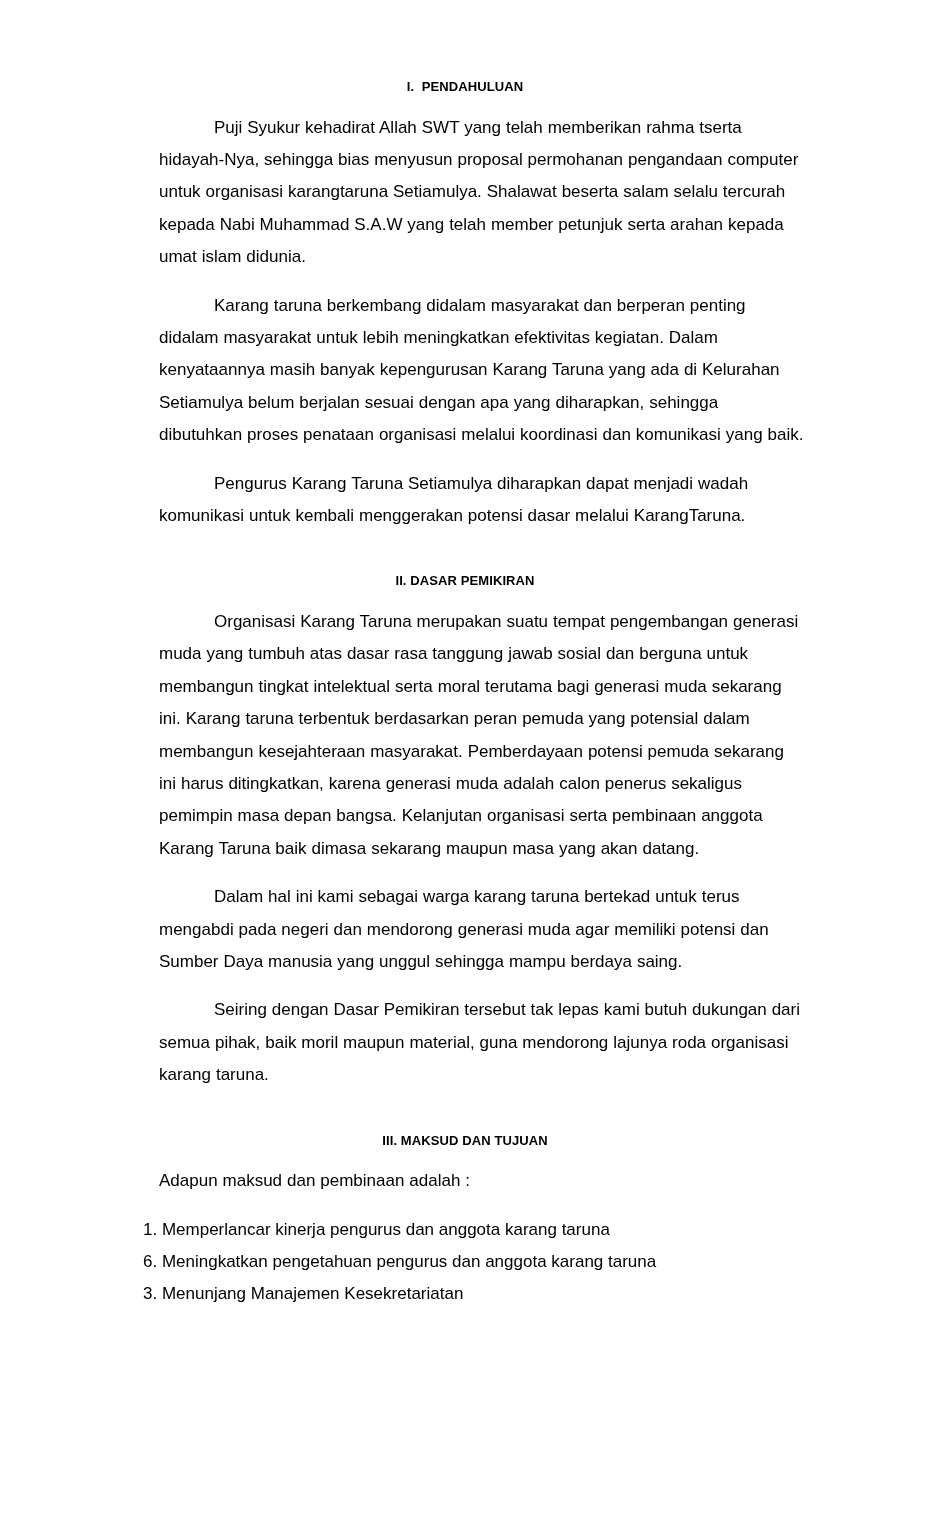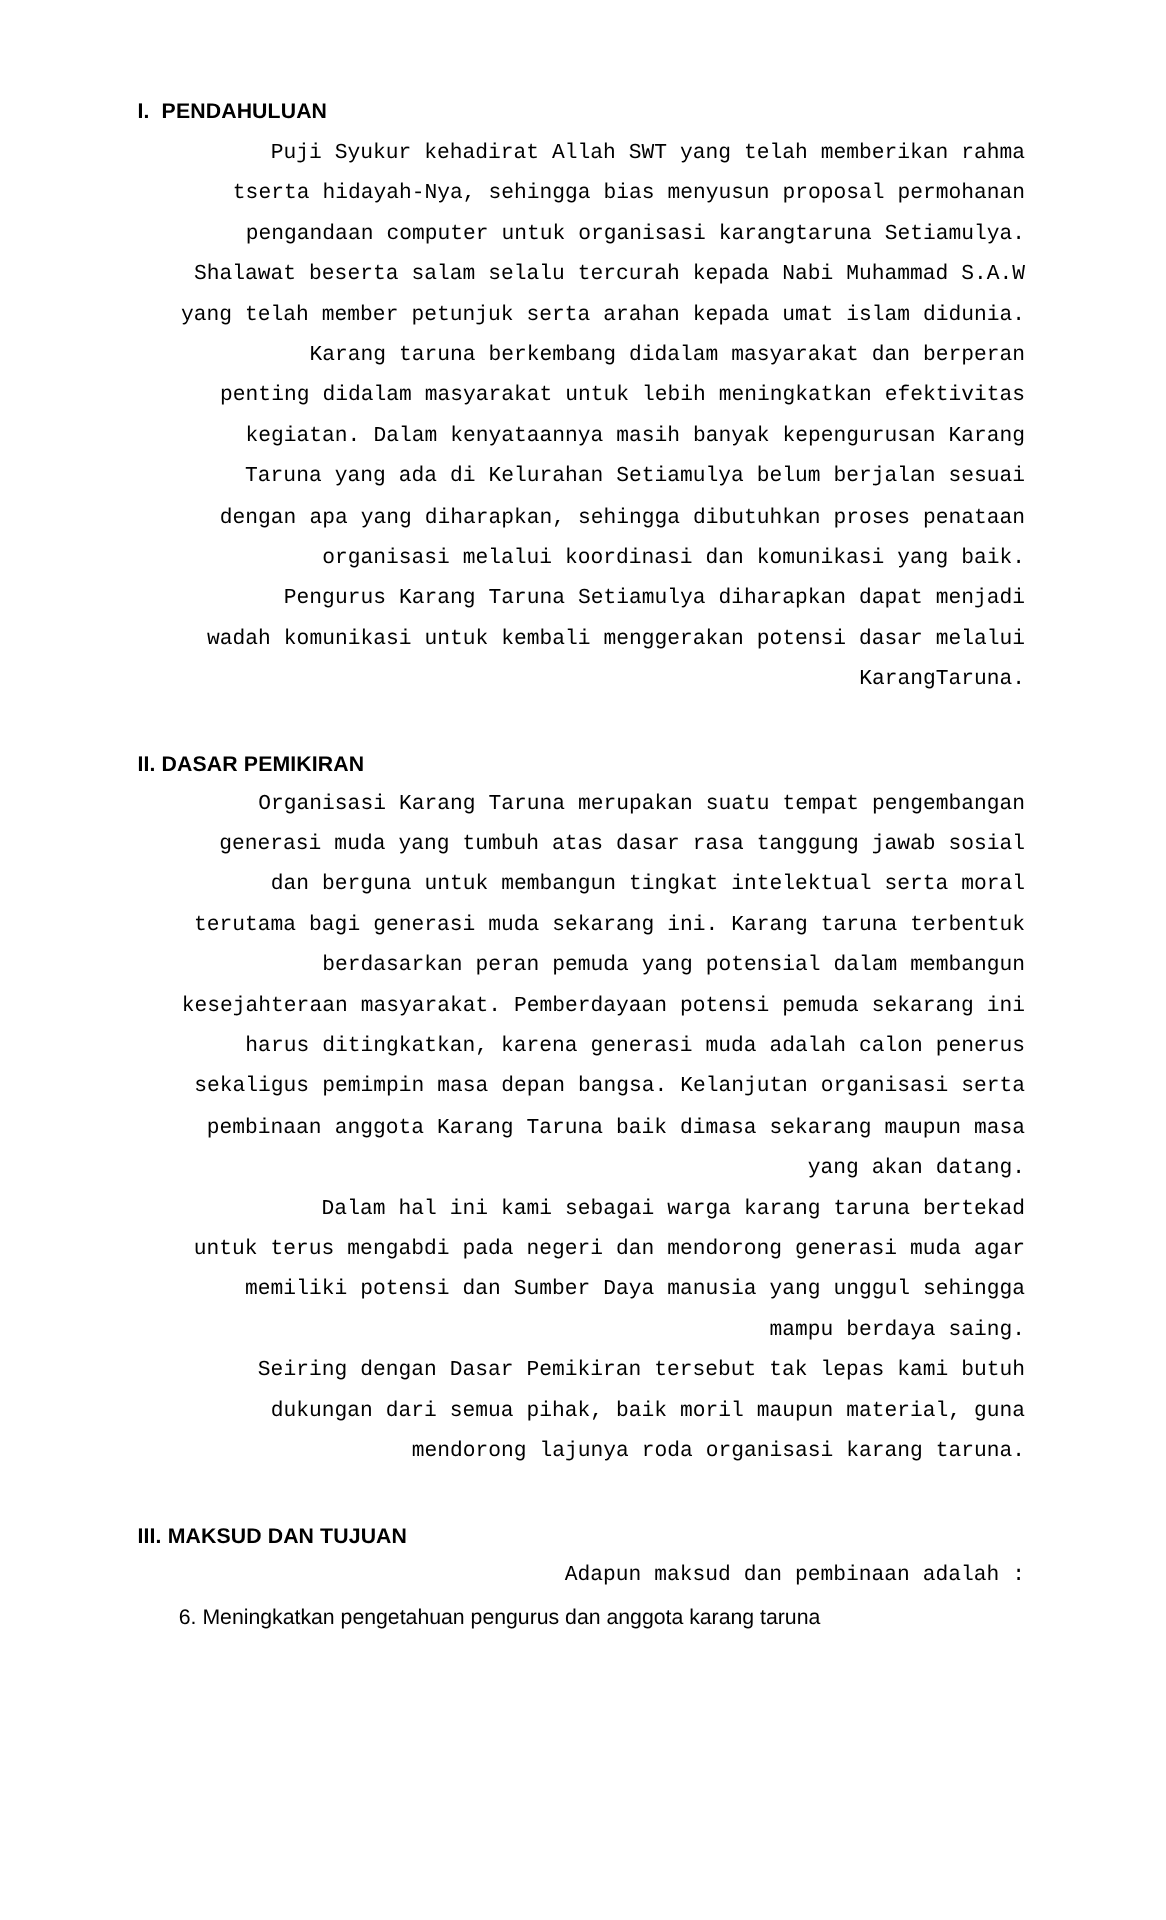--- a/index.html
+++ b/index.html
@@ -19,27 +19,28 @@
     width: 933px;
     height: 1536px;
     background: #ffffff;
     box-sizing: border-box;
     padding: 78px 113px 0 110px;
   }
   .section {
     margin: 0;
   }
   .section-heading {
-    font-size: 17px;
+    font-size: 13px;
     font-weight: bold;
     letter-spacing: 0.1px;
     line-height: 1.35;
     margin: 0;
     padding: 0;
     white-space: pre;
+    text-align: center;
   }
   #section-1 .section-heading {
     margin-bottom: 6px;
   }
   #section-2 {
     margin-top: 40px;
   }
   #section-2 .section-heading {
     margin-bottom: 4px;
   }
@@ -48,26 +49,25 @@
   }
   #section-3 .section-heading {
     margin-bottom: 4px;
   }
   .body-block {
     margin-left: 33px;
   }
   p.para {
     font-size: 17px;
     line-height: 32.4px;
-    margin: 0;
+    margin: 16px;
     padding: 0;
     text-indent: 55px;
-    text-align: right;
+    text-align: left;
     word-spacing: 0.2px;
-    font-family: Liberation Mono, monospace;
   }
   p.para.no-indent {
     text-indent: 0;
   }
   ol.objectives {
     list-style: none;
     margin: 0;
     padding: 0;
   }
   ol.objectives li {
@@ -98,18 +98,20 @@
       <p class="para">Dalam hal ini kami sebagai warga karang taruna bertekad untuk terus mengabdi pada negeri dan mendorong generasi muda agar memiliki potensi dan Sumber Daya manusia yang unggul sehingga mampu berdaya saing.</p>
       <p class="para">Seiring dengan Dasar Pemikiran tersebut tak lepas kami butuh dukungan dari semua pihak, baik moril maupun material, guna mendorong lajunya roda organisasi karang taruna.</p>
     </div>
   </div>
 
   <div class="section" id="section-3">
     <h2 class="section-heading">III. MAKSUD DAN TUJUAN</h2>
     <div class="body-block">
       <p class="para no-indent">Adapun maksud dan pembinaan adalah :</p>
       <ol class="objectives">
+        <li>1. Memperlancar kinerja pengurus dan anggota karang taruna</li>
         <li>6. Meningkatkan pengetahuan pengurus dan anggota karang taruna</li>
+        <li>3. Menunjang Manajemen Kesekretariatan</li>
       </ol>
     </div>
   </div>
 
 </div>
 
 </body></html>

